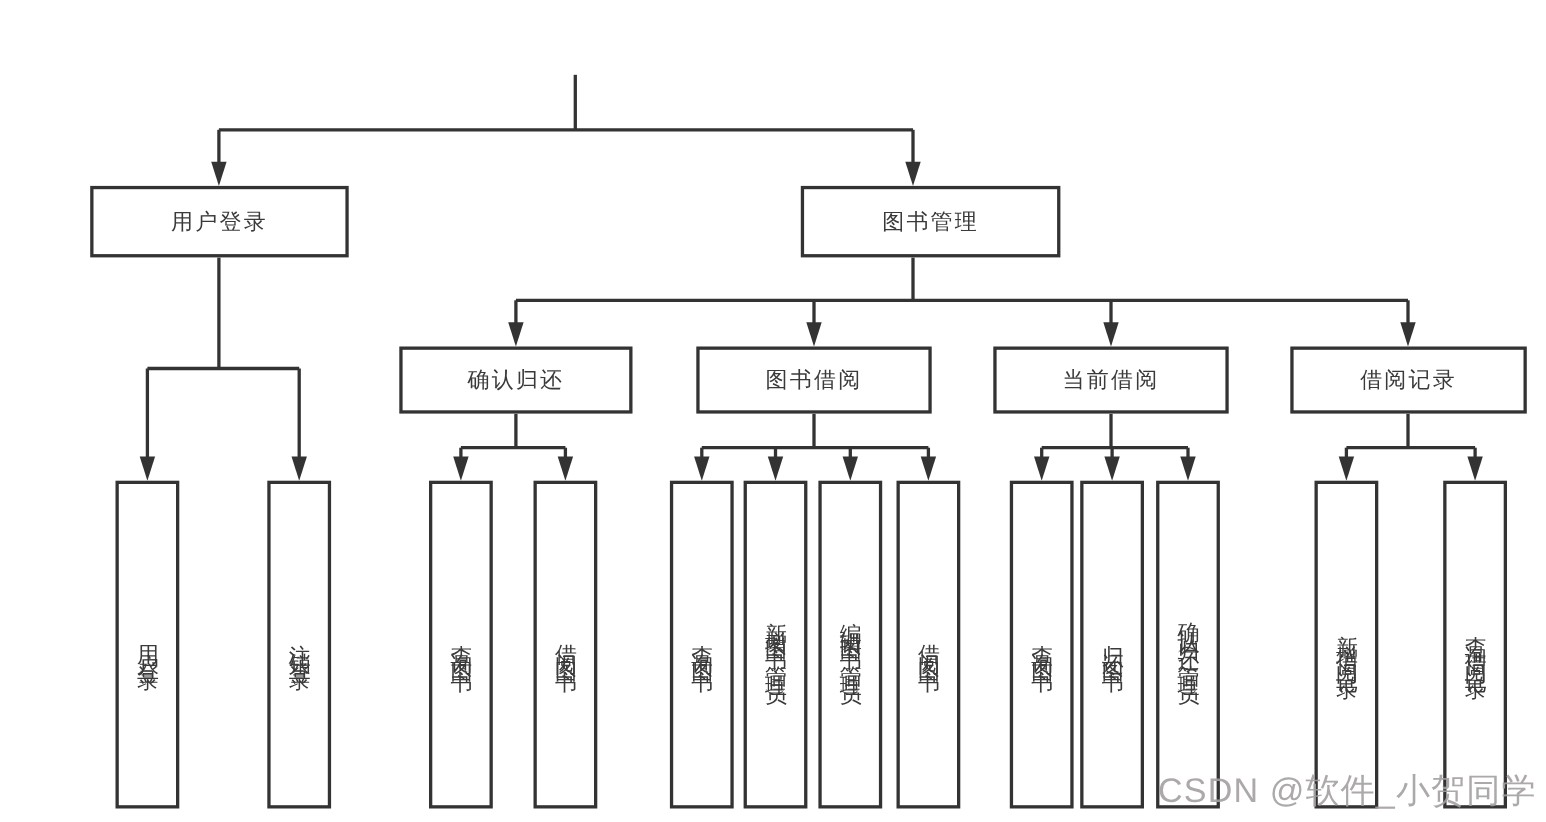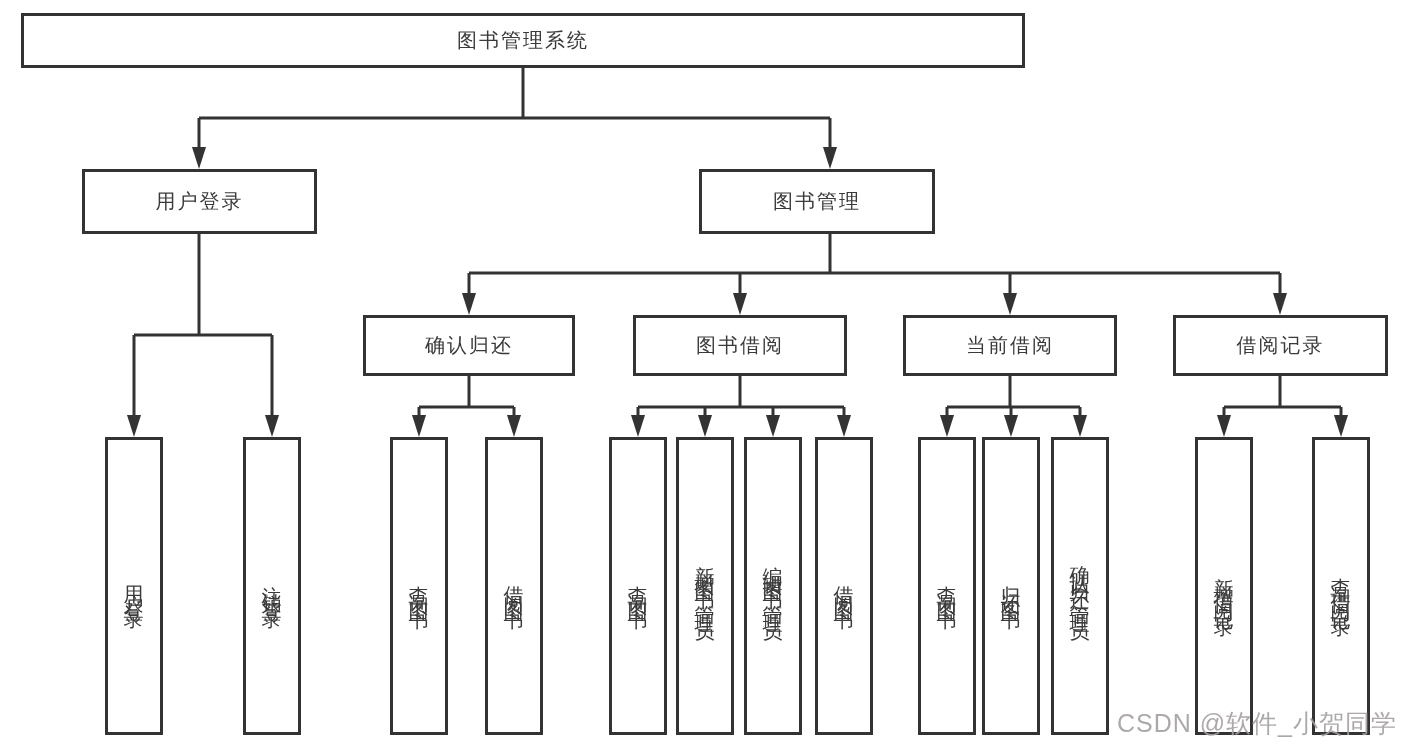--- a/index.html
+++ b/index.html
@@ -47,21 +47,21 @@
   .vbox {
     writing-mode: vertical-rl;
     letter-spacing: 8px;
     white-space: normal;
     line-height: 1;
   }
   .watermark {
     position: absolute;
     right: 8px;
     bottom: 7px;
-    font-size: 25px;
+    font-size: 31px;
     letter-spacing: 1px;
     color: rgba(164, 160, 160, 0.9);
     z-index: 3;
     white-space: nowrap;
   }
 </style>
 </head>
 <body>
 
 <div class="canvas">
@@ -135,24 +135,23 @@
     <g>
       <path class="ln" d="M1280 376 V407"></path>
       <path class="ln" d="M1224 407 H1341"></path>
       <path class="ln" d="M1224 407 V417"></path>
         <polygon class="ah" points="1217,415 1231,415 1224,437"></polygon>
       <path class="ln" d="M1341 407 V417"></path>
         <polygon class="ah" points="1334,415 1348,415 1341,437"></polygon>
     </g>
   </svg>
 
-  <div class="box" style="left:21px; top:13px; width:1004px; height:55px;">图书管理系统</div>
 
   <div class="box" style="left:82px; top:169px; width:235px; height:65px;">用户登录</div>
-  <div class="box" style="left:699px; top:169px; width:236px; height:65px;">图书管理</div>
+  <div class="box" style="left:728px; top:169px; width:236px; height:65px;">图书管理</div>
 
   <div class="box" style="left:363px; top:315px; width:212px; height:61px;">确认归还</div>
   <div class="box" style="left:633px; top:315px; width:214px; height:61px;">图书借阅</div>
   <div class="box" style="left:903px; top:315px; width:214px; height:61px;">当前借阅</div>
   <div class="box" style="left:1173px; top:315px; width:215px; height:61px;">借阅记录</div>
 
   <div class="box vbox" style="left:105px; top:437px; width:58px; height:298px;">用户登录</div>
   <div class="box vbox" style="left:243px; top:437px; width:58px; height:298px;">注销登录</div>
 
   <div class="box vbox" style="left:390px; top:437px; width:58px; height:298px;">查询图书</div>

